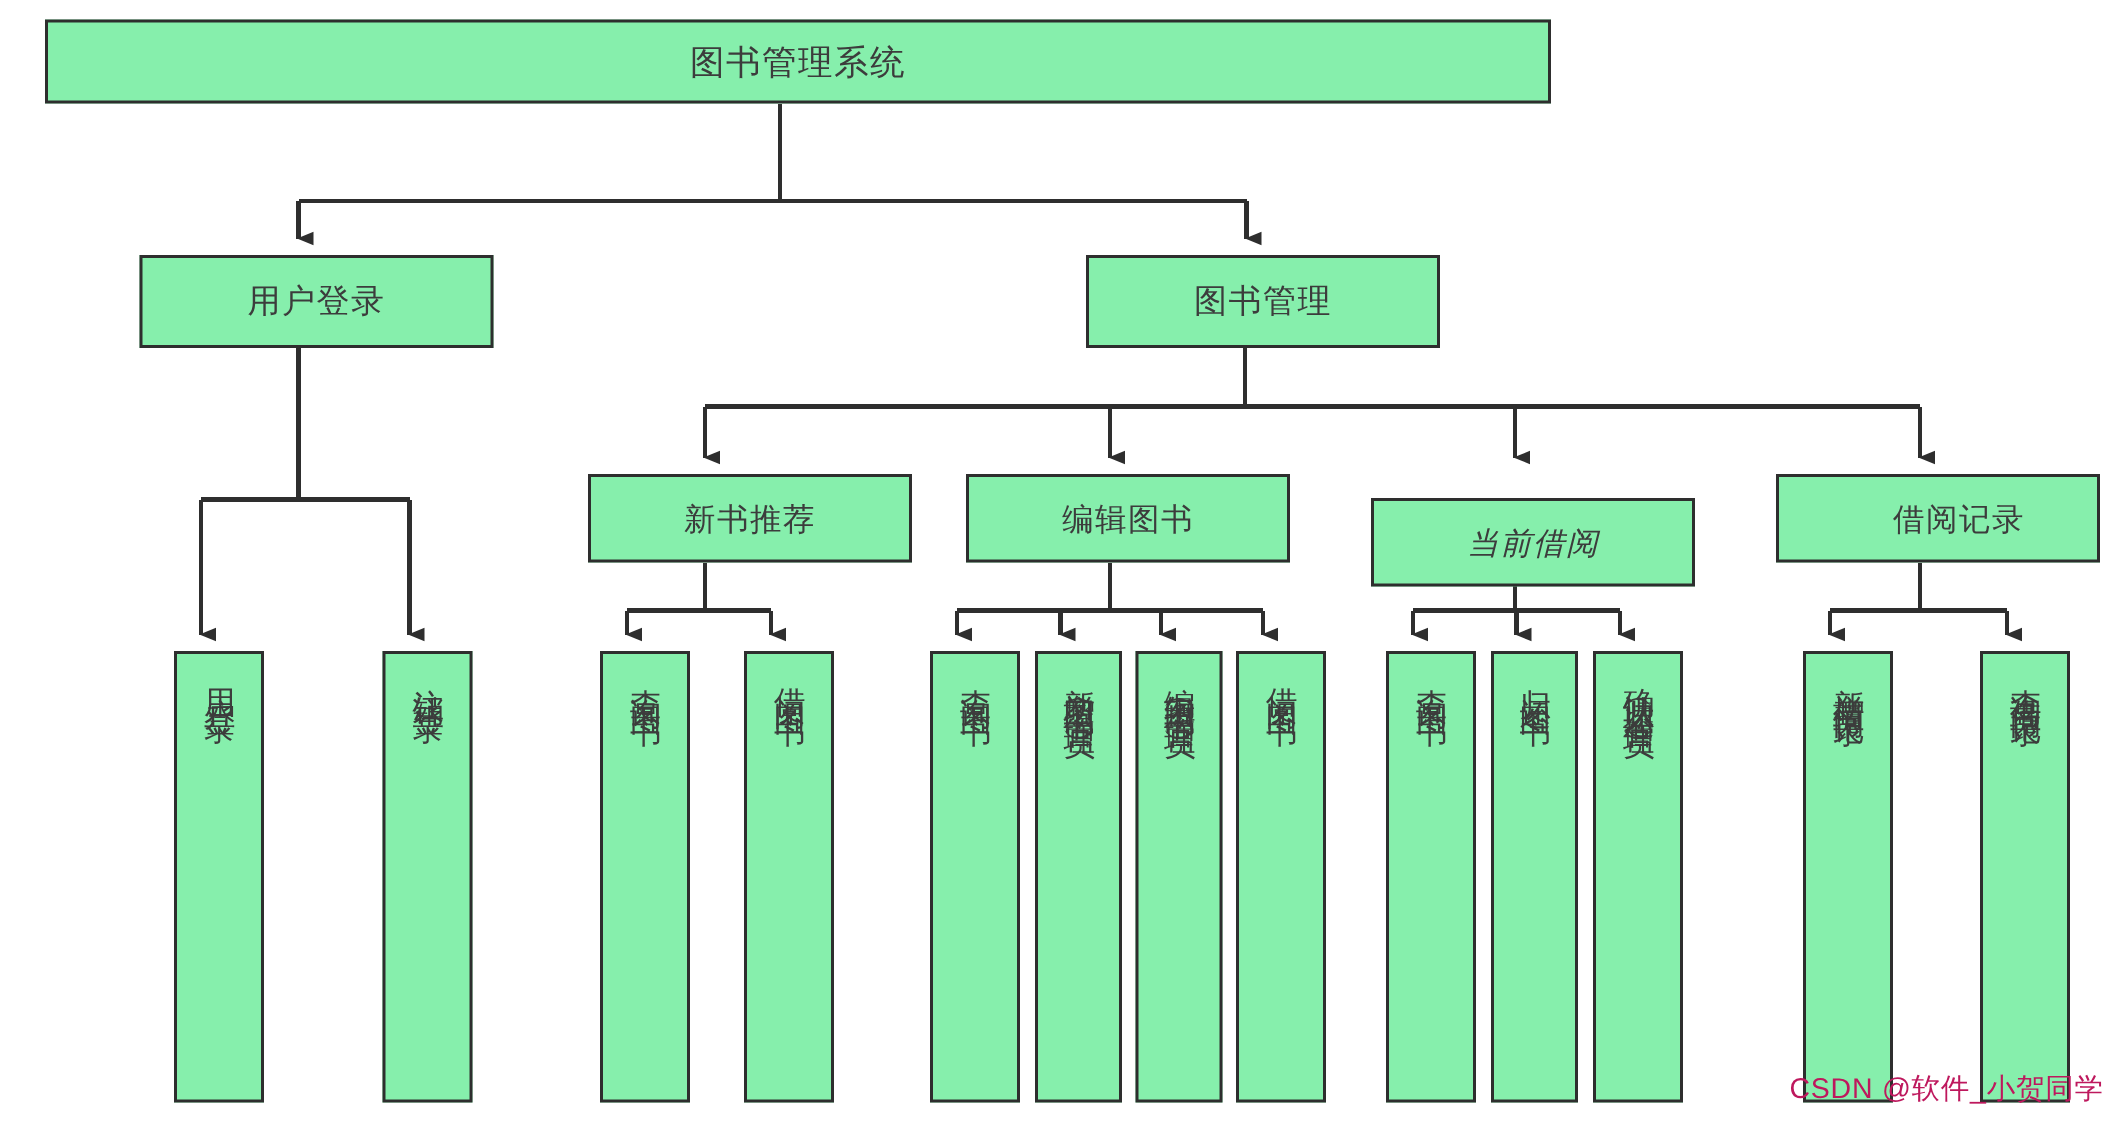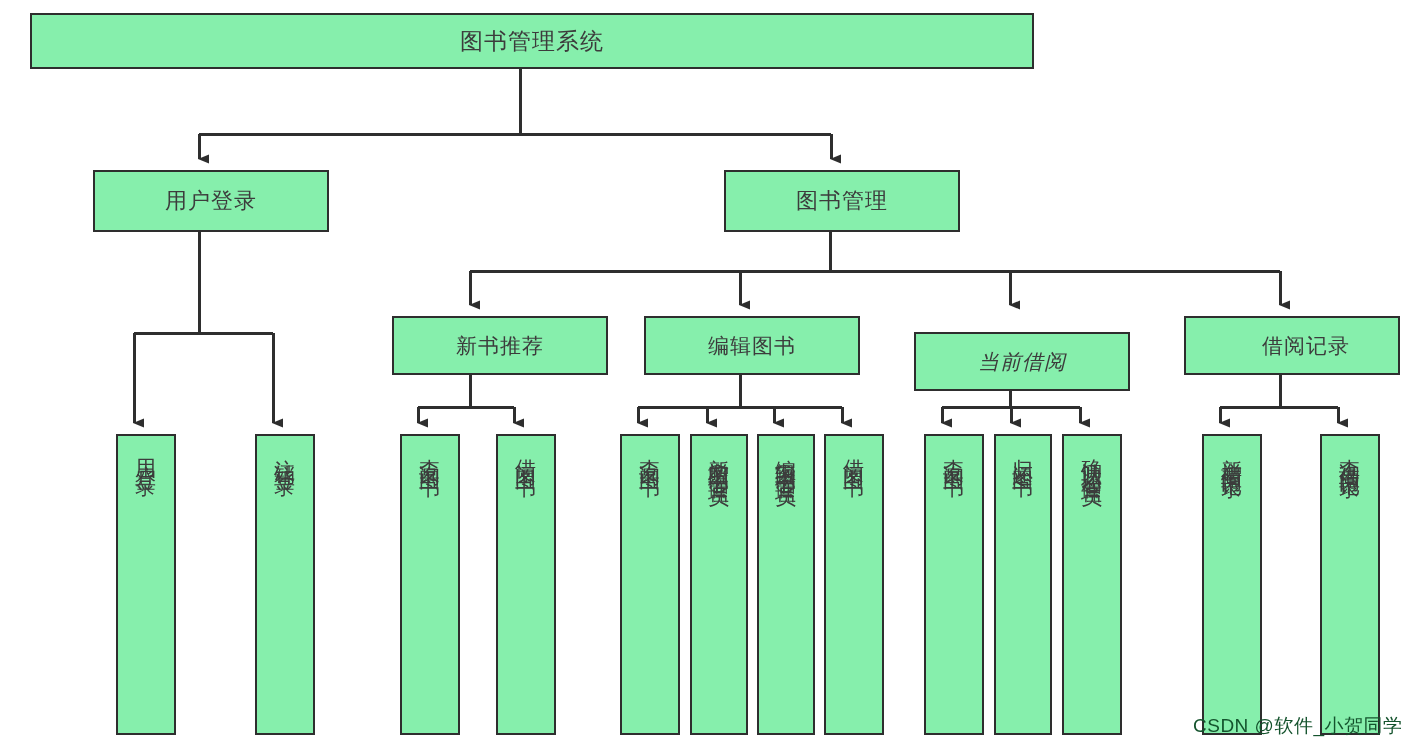--- a/index.html
+++ b/index.html
@@ -62,21 +62,21 @@
     letter-spacing: 6px;
     line-height: 1;
     display: block;
   }
   .node.leaf.tall .vtext {
     letter-spacing: 4px;
   }
   .watermark {
     position: absolute;
     font-size: 19px;
-    color: #14532d;
+    color: #be185d;
     white-space: nowrap;
     letter-spacing: 0.5px;
   }
 </style>
 </head>
 <body>
 
 <div id="diagram-root">
 
   <svg id="edge-layer" viewBox="0 0 1405 747" xmlns="http://www.w3.org/2000/svg">

